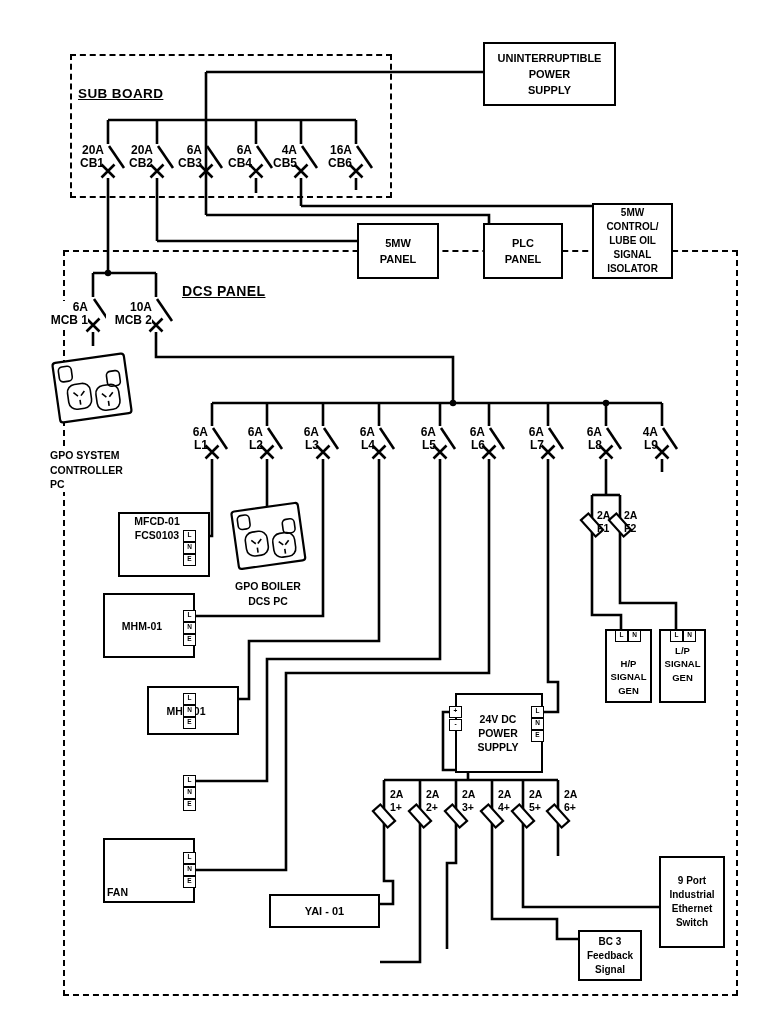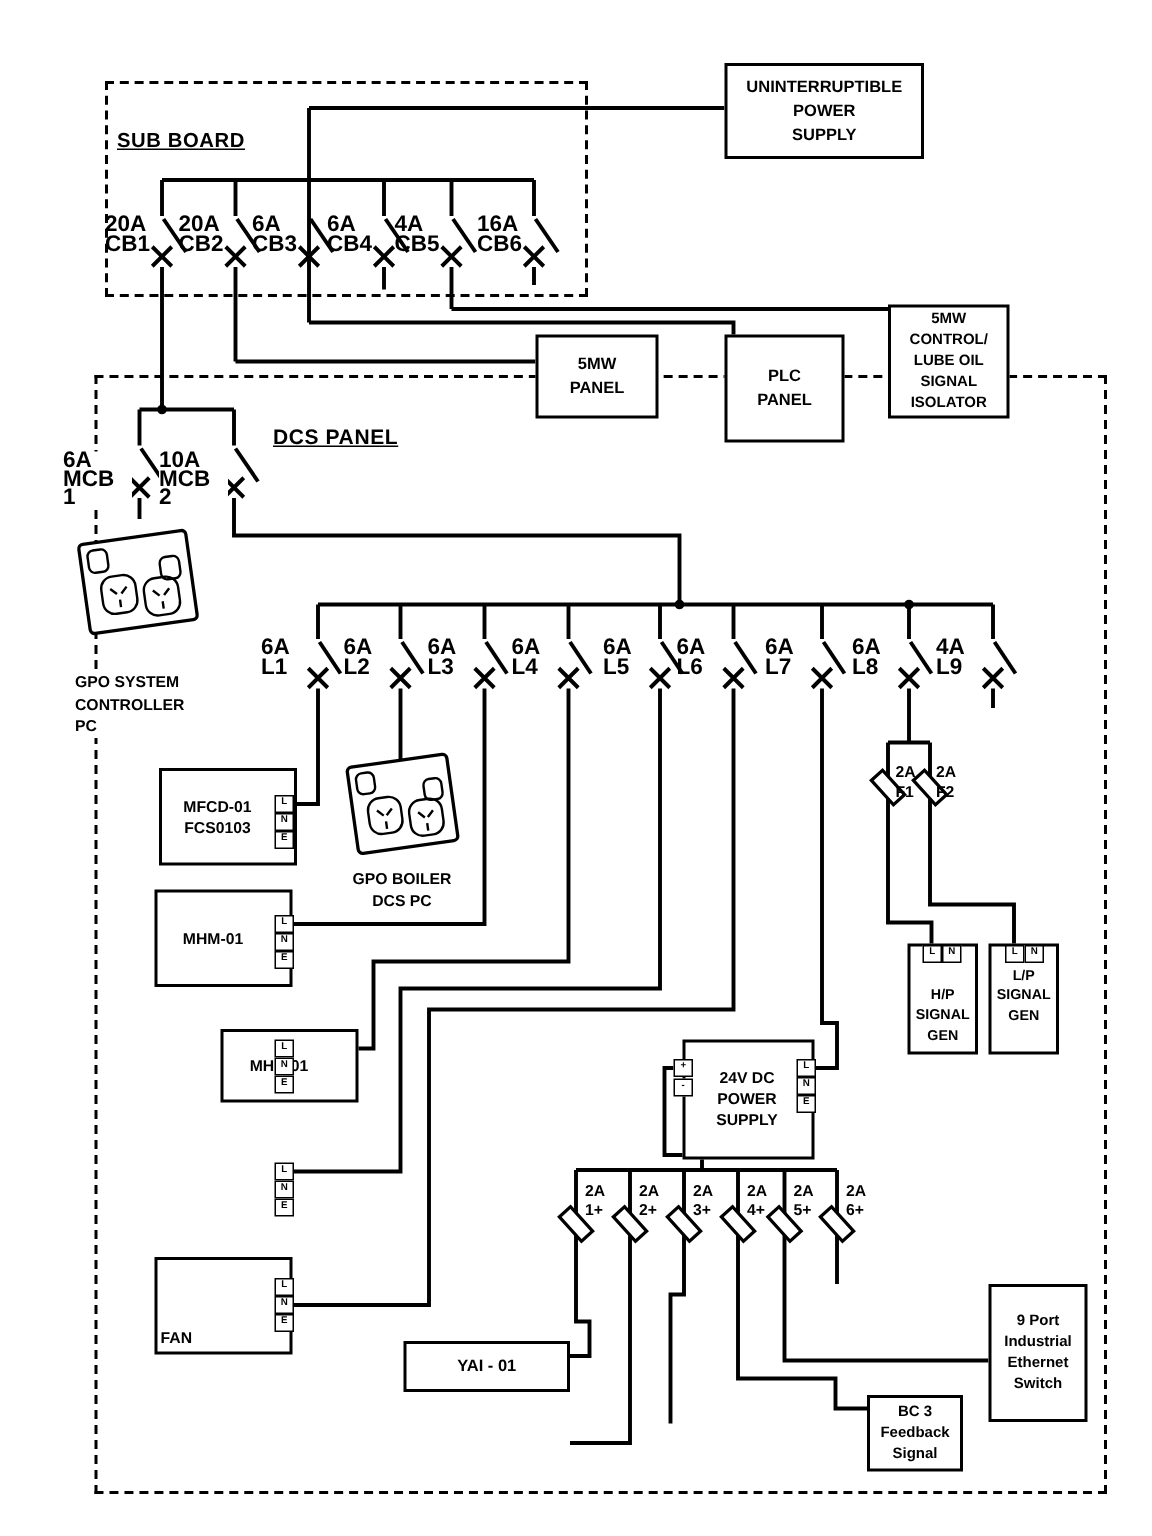--- a/index.html
+++ b/index.html
@@ -10,21 +10,21 @@
   #wires path, #wires line{stroke:#000;stroke-width:2.6;fill:none;}
   #wires .xmark{stroke:#000;stroke-width:3.4;}
   #wires .fz{fill:#fff;stroke:#000;stroke-width:2.2;}
   #wires .dot{fill:#000;stroke:none;}
   #wires .art{stroke:#000;stroke-width:2.2;fill:#fff;}
   #wires .artl{stroke:#000;stroke-width:1.6;fill:none;}
   .box{position:absolute;background:#fff;border:2.6px solid #000;box-sizing:border-box;z-index:2;
        display:flex;flex-direction:column;align-items:center;justify-content:center;
        font-weight:bold;text-align:center;}
   .lbl{position:absolute;font-weight:bold;z-index:3;}
-  .blab{position:absolute;width:34px;text-align:left;font-size:15px;font-weight:bold;
+  .blab{position:absolute;width:34px;text-align:right;font-size:12px;font-weight:bold;
         line-height:12.5px;z-index:3;}
   .blab.wbg, .lbl.wbg{background:#fff;}
   .flab{position:absolute;width:28px;text-align:left;font-size:10.5px;font-weight:bold;
         line-height:12.5px;z-index:3;}
   .title{font-size:13.5px;text-decoration:underline;letter-spacing:.4px;margin-top:28px;}
   .tcell{position:absolute;width:13px;height:12px;box-sizing:border-box;border:1.8px solid #000;
          background:#fff;font-size:6.5px;font-weight:bold;line-height:8.5px;text-align:center;z-index:4;}
   .l1{font-size:11px;line-height:16px;}
   .l2{font-size:10.5px;line-height:14px;}
   .l3{font-size:10px;line-height:14px;}
@@ -247,34 +247,34 @@
     <span class="l1">UNINTERRUPTIBLE</span>
     <span class="l1">POWER</span>
     <span class="l1">SUPPLY</span>
     </div>
 
   <div class="box" style="left:357px;top:223px;width:82px;height:56px;">
     <span class="l1">5MW</span>
     <span class="l1">PANEL</span>
     </div>
 
-  <div class="box" style="left:483px;top:223px;width:80px;height:72px;">
+  <div class="box" style="left:483px;top:223px;width:80px;height:56px;">
     <span class="l1">PLC</span>
     <span class="l1">PANEL</span>
     </div>
 
   <div class="box" style="left:592px;top:203px;width:81px;height:76px;">
     <span class="l3">5MW</span>
     <span class="l3">CONTROL/</span>
     <span class="l3">LUBE OIL</span>
     <span class="l3">SIGNAL</span>
     <span class="l3">ISOLATOR</span>
     </div>
 
-  <div class="box" style="left:106px;top:512px;width:92px;height:65px;padding-right:14px;justify-content:center;">
+  <div class="box" style="left:118px;top:512px;width:92px;height:65px;padding-right:14px;justify-content:flex-start;">
     <span class="l2">MFCD-01</span>
     <span class="l2">FCS0103</span>
     </div>
 
   <div class="box" style="left:103px;top:593px;width:92px;height:65px;padding-right:14px;">
     <span class="l2">MHM-01</span>
     </div>
 
   <div class="box" style="left:103px;top:686px;width:92px;height:49px;padding-right:14px;margin-left:44px;">
     <span class="l2">MHC-01</span>

